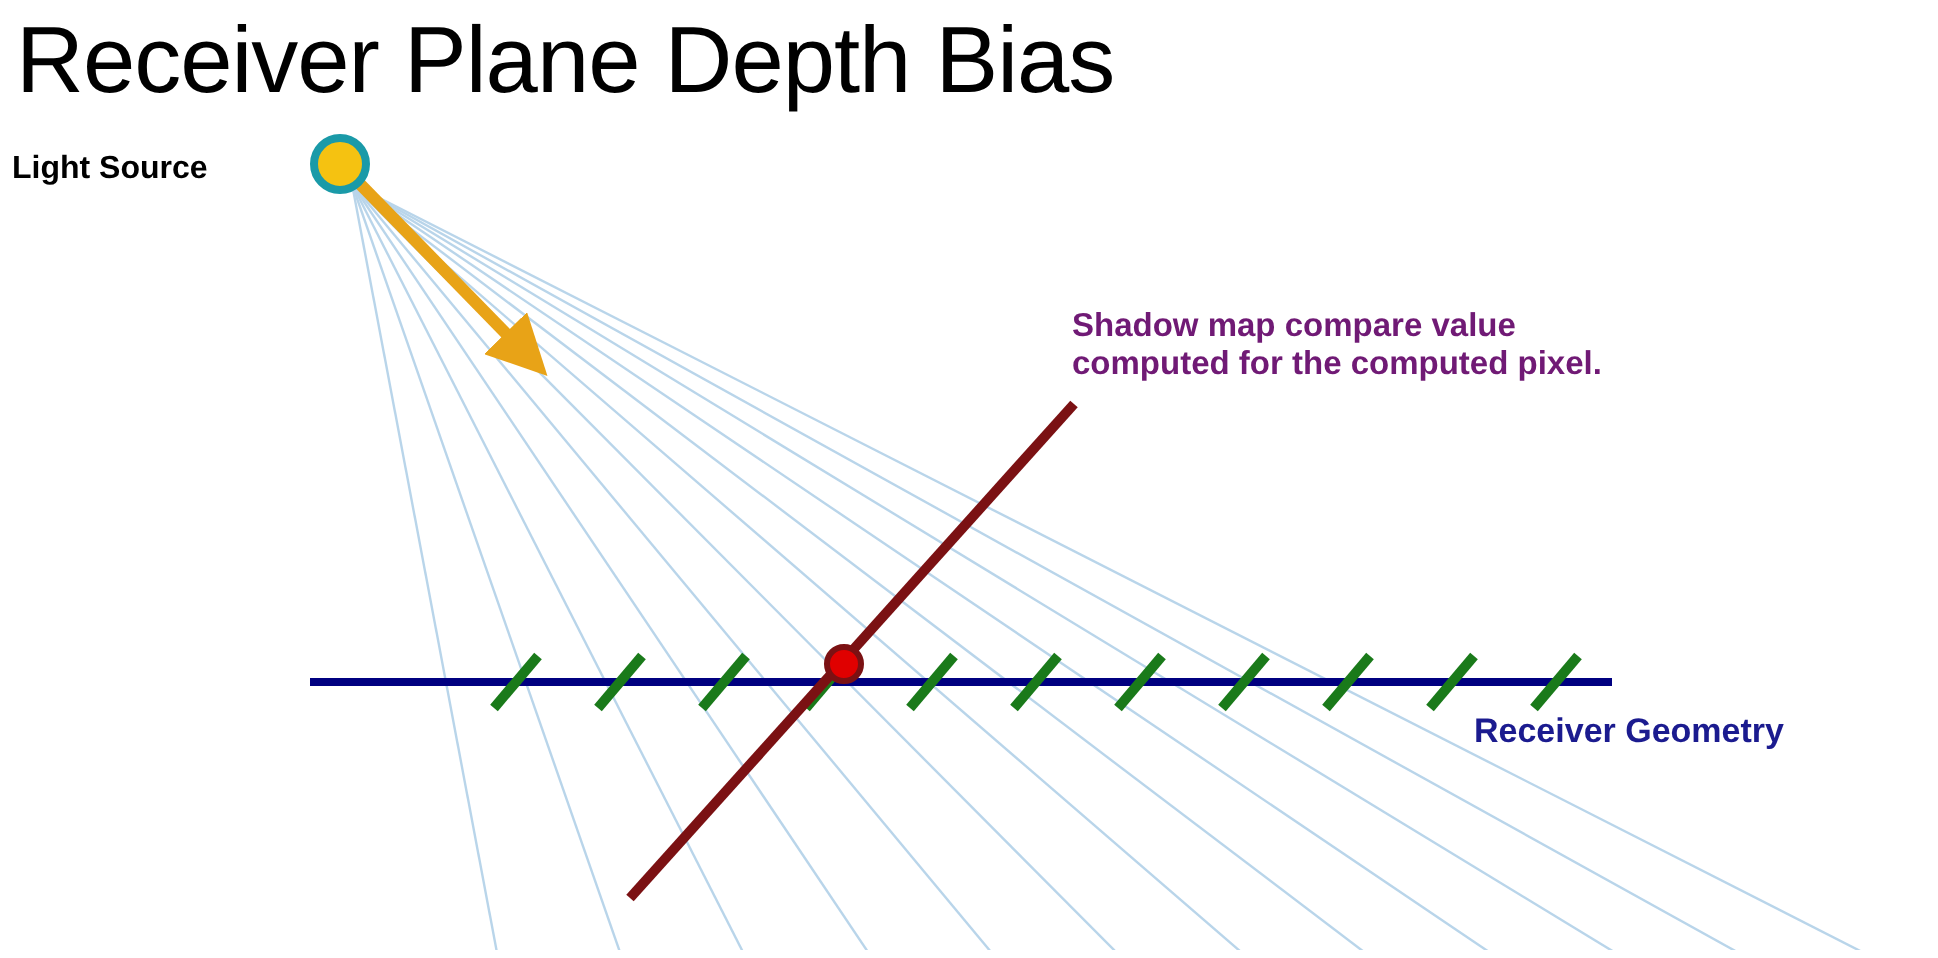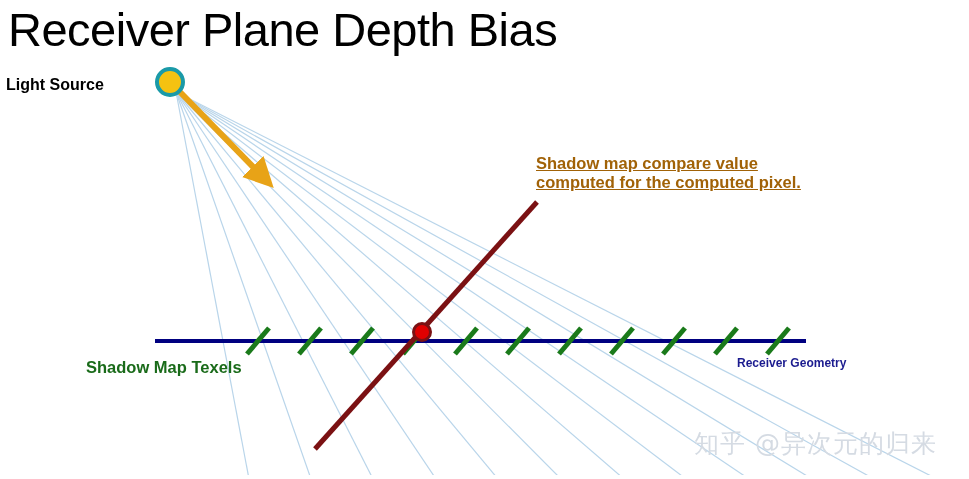--- a/index.html
+++ b/index.html
@@ -47,33 +47,32 @@
     left: 6px;
     top: 76px;
     font-size: 16px;
     color: #000000;
     text-align: right;
   }
   #compare-value-note {
     left: 536px;
     top: 154px;
     font-size: 16.5px;
-    color: #a16207;
-    text-decoration: underline;
+    color: #701a75;
   }
   #shadow-map-texels-label {
     left: 86px;
     top: 358px;
     font-size: 16.5px;
     color: #1a6b1a;
   }
   #receiver-geometry-label {
     left: 737px;
     top: 356px;
-    font-size: 12px;
+    font-size: 17px;
     color: #1b1b8f;
   }
   #watermark {
     position: absolute;
     left: 694px;
     top: 427px;
     font-family: "DejaVu Sans", sans-serif;
     font-size: 25px;
     color: #d5dbe3;
     white-space: nowrap;
@@ -134,19 +133,17 @@
 
   <div id="page-title">Receiver Plane Depth Bias</div>
 
   <div class="lbl" id="light-source-label">Light Source</div>
 
   <div class="lbl" id="compare-value-note">
     <div>Shadow map compare value</div>
     <div>computed for the computed pixel.</div>
   </div>
 
-  <div class="lbl" id="shadow-map-texels-label">Shadow Map Texels</div>
 
   <div class="lbl" id="receiver-geometry-label">Receiver Geometry</div>
 
-  <div id="watermark">知乎 @异次元的归来</div>
 
 </div>
 
 </body></html>

